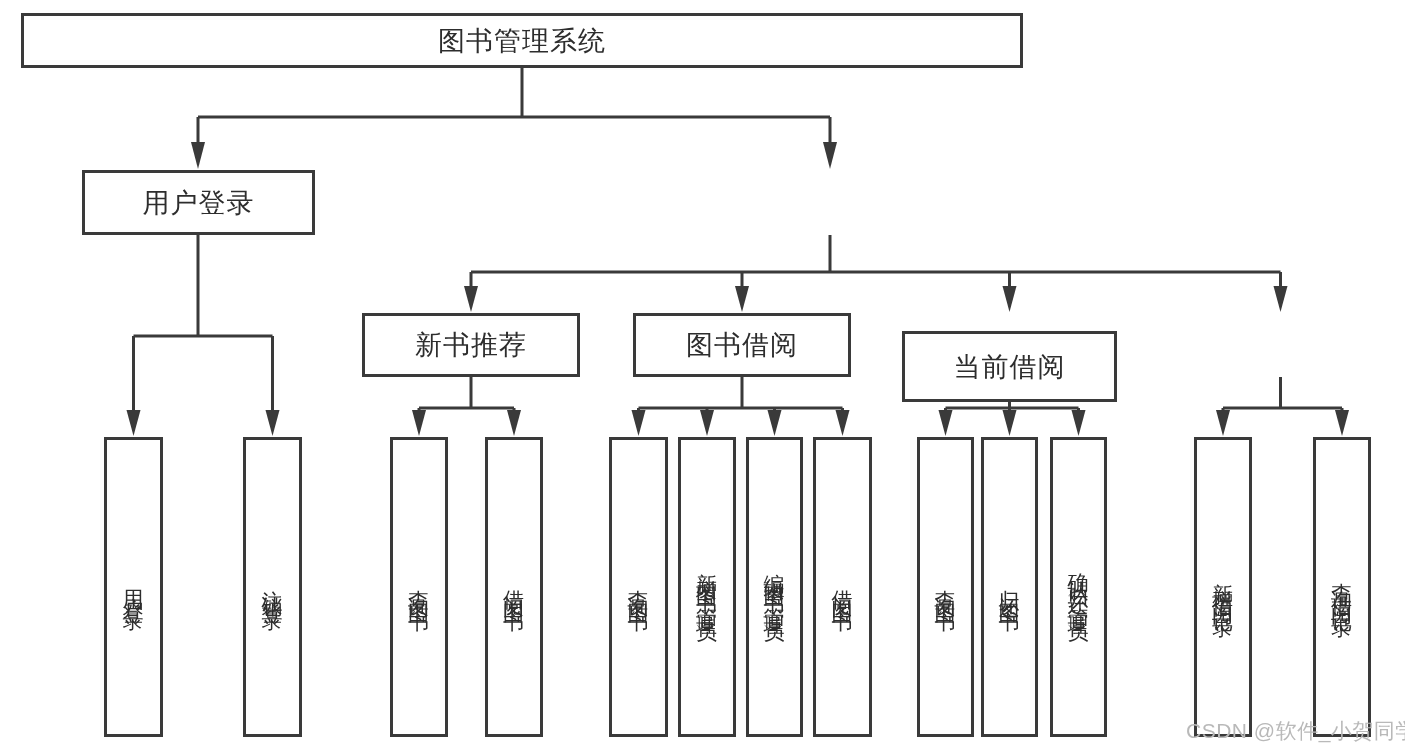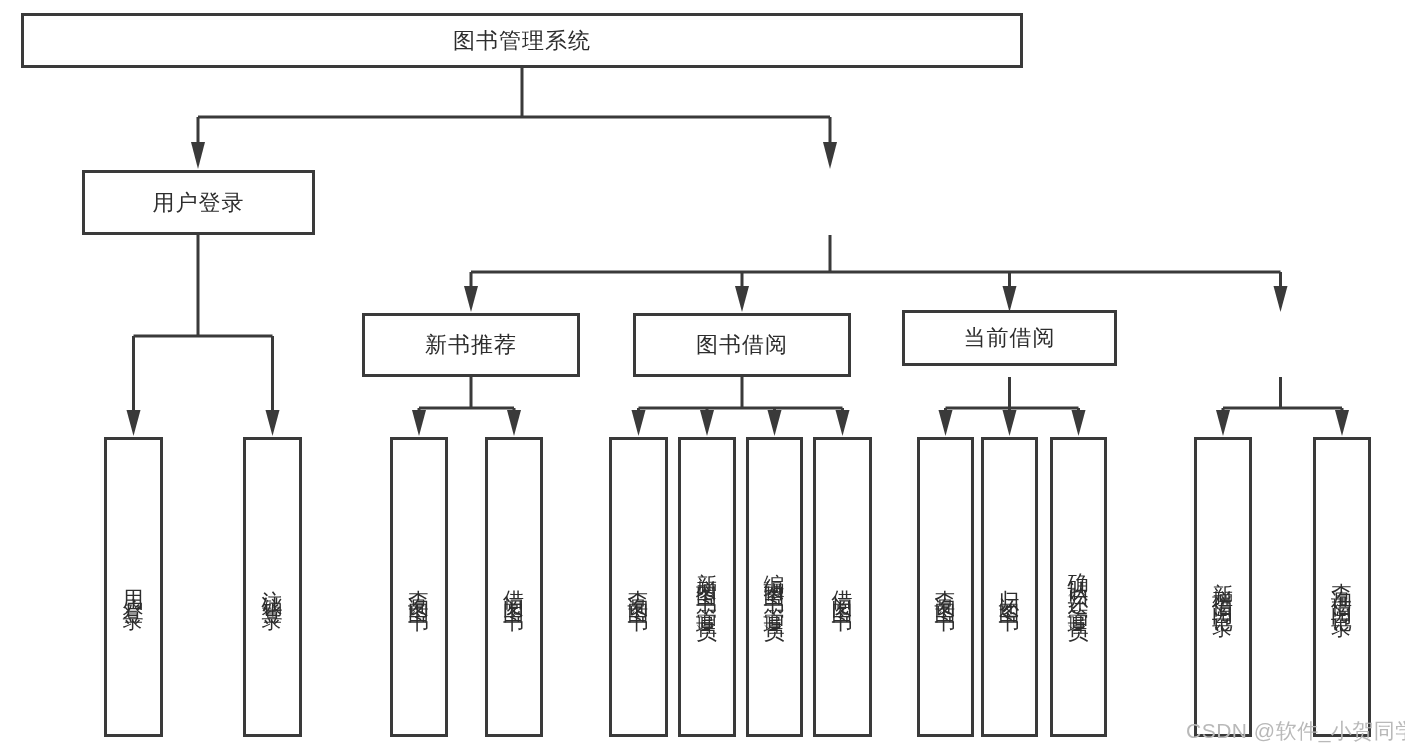--- a/index.html
+++ b/index.html
@@ -16,21 +16,21 @@
     box-sizing:border-box;
     border:3px solid #3a3a3a;
     background:#ffffff;
     color:#2d2d2d;
     display:flex;
     align-items:center;
     justify-content:center;
     z-index:2;
   }
   .h-label {
-    font-size:22px;
+    font-size:27px;
     letter-spacing:1px;
     white-space:nowrap;
   }
   .v-label {
     writing-mode:vertical-rl;
     text-orientation:mixed;
     font-size:21px;
     line-height:1;
     letter-spacing:7px;
     white-space:nowrap;
@@ -97,21 +97,21 @@
   <div class="node" style="left:82px;top:170px;width:233px;height:65px;">
     <span class="h-label">用户登录</span>
   </div>
 
   <div class="node" style="left:362px;top:313px;width:218px;height:64px;">
     <span class="h-label">新书推荐</span>
   </div>
   <div class="node" style="left:633px;top:313px;width:218px;height:64px;">
     <span class="h-label">图书借阅</span>
   </div>
-  <div class="node" style="left:902px;top:310px;width:215px;height:56px;">
+  <div class="node" style="left:902px;top:331px;width:215px;height:71px;">
     <span class="h-label">当前借阅</span>
   </div>
 
   <div class="node" style="left:104px;top:437px;width:59px;height:300px;">
     <span class="v-label">用户登录</span>
   </div>
   <div class="node" style="left:243px;top:437px;width:59px;height:300px;">
     <span class="v-label">注销登录</span>
   </div>
 

